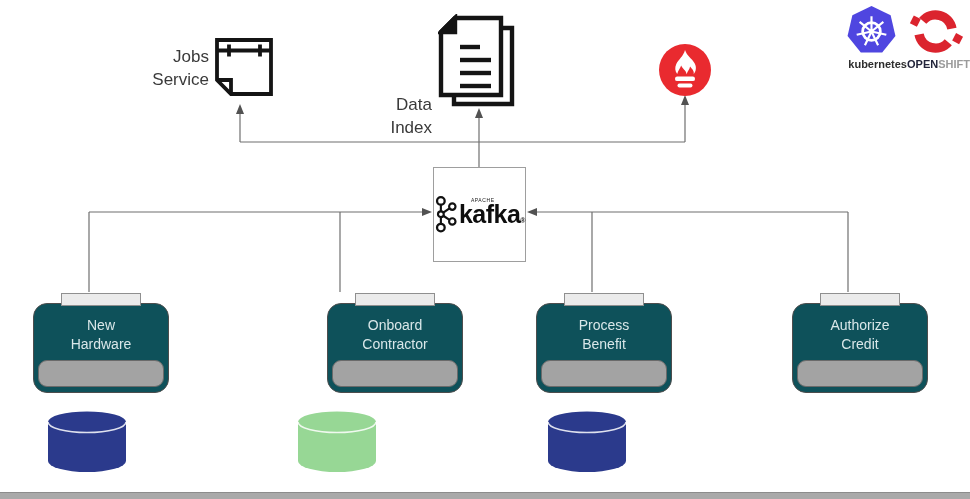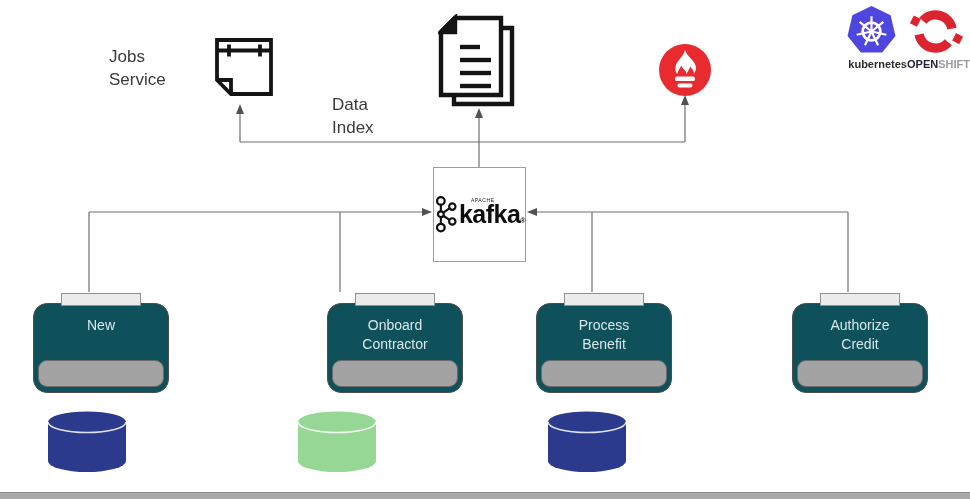--- a/index.html
+++ b/index.html
@@ -6,21 +6,21 @@
   html,body { background:#fff; }
   #stage {
     position:relative; width:970px; height:499px; background:#ffffff;
     font-family:"Liberation Sans", sans-serif; overflow:hidden;
   }
   
   #connectors { position:absolute; left:0; top:0; z-index:1; }
 
   
   .svc-label {
-    position:absolute; text-align:left; font-size:17px; line-height:23px;
+    position:absolute; text-align:right; font-size:17px; line-height:23px;
     color:#3a3a3a; z-index:2;
   }
   .icon-abs { position:absolute; z-index:2; }
 
   
   .logo-caption { position:absolute; z-index:2; font-size:11px; color:#2d2d2d; font-weight:600; text-align:right; }
   .os-open { font-weight:800; color:#22243a; }
   .os-shift { font-weight:800; color:#9b9b9b; }
 
   
@@ -176,20 +176,21 @@
     <div class="kafka-word">
       <span class="kafka-apache">APACHE</span>
       <span class="kafka-main"><span>kafka</span><span class="kafka-reg">®</span></span>
     </div>
   </div>
 
   <div class="proc-box" style="left:33px;">
     <div class="proc-tab"></div>
     <div class="proc-text">
       <div>New</div>
+      <div>Hardware</div>
     </div>
     <div class="proc-bar"></div>
   </div>
 
   <div class="proc-box" style="left:283px;margin-left:44px;">
     <div class="proc-tab"></div>
     <div class="proc-text">
       <div>Onboard</div>
       <div>Contractor</div>
     </div>

